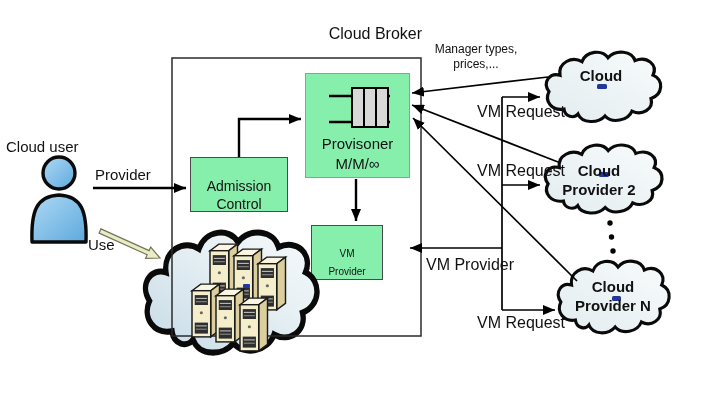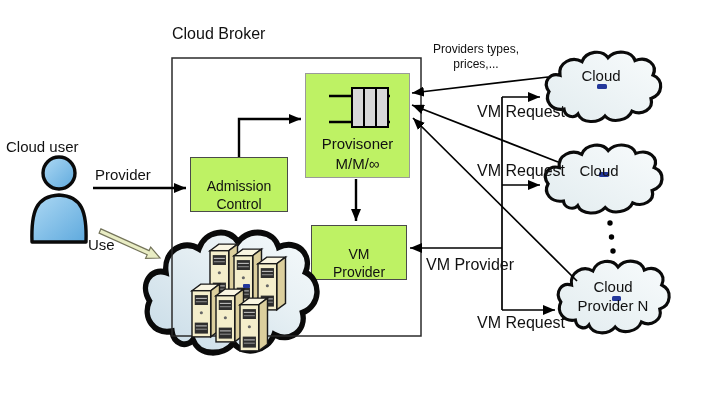--- a/index.html
+++ b/index.html
@@ -1,39 +1,39 @@
 <!DOCTYPE html>
 <html><head>
 <meta charset="utf-8">
 <style>
   html,body{margin:0;padding:0;background:#ffffff;}
   #stage{
     position:relative;width:723px;height:405px;background:#ffffff;overflow:hidden;
     font-family:"Liberation Sans","DejaVu Sans",sans-serif;color:#111;
   }
-  .box{position:absolute;background:#bef264;box-sizing:border-box;}
+  .box{position:absolute;background:#86efac;box-sizing:border-box;}
   .lbl{position:absolute;white-space:nowrap;}
   .center{text-align:center;margin-top:20px;}
-  #broker-title{left:172px;top:25px;width:250px;font-size:16px;text-align:left;}
+  #broker-title{left:172px;top:25px;width:250px;font-size:16px;text-align:right;}
   #cloud-user-label{left:6px;top:138px;font-size:15px;}
   #request-label{left:95px;top:166px;font-size:15px;}
   #use-label{left:72px;top:236px;font-size:15px;margin-left:16px;}
   #ac-box{left:190px;top:157px;width:98px;height:55px;border:1px solid #4a4a4a;
     display:flex;align-items:center;justify-content:center;font-size:14px;line-height:18px;}
   #prov-box{left:305px;top:73px;width:105px;height:105px;border:1px solid #9a9a9a;}
   #prov-text{position:absolute;left:0;bottom:3px;width:100%;font-size:15px;line-height:20px;text-align:center;}
-  #vmm-box{left:311px;top:225px;width:96px;height:55px;border:1px solid #4a4a4a;
-    display:flex;align-items:center;justify-content:center;font-size:14px;line-height:18px;}
+  #vmm-box{left:311px;top:225px;width:72px;height:55px;border:1px solid #4a4a4a;
+    display:flex;align-items:center;justify-content:center;font-size:10px;line-height:18px;}
   #instance-types-label{left:420px;top:42px;width:112px;font-size:12px;line-height:15px;text-align:center;white-space:nowrap;}
   .edge-lbl{font-size:16px;}
   #vm-request-1{left:477px;top:103px;}
   #vm-request-2{left:477px;top:162px;}
   #vm-providers{left:426px;top:256px;}
   #vm-request-n{left:477px;top:314px;}
-  .provider-lbl{width:112px;font-size:15px;line-height:19px;text-align:center;}
+  .provider-lbl{width:112px;font-size:15px;line-height:19px;text-align:center;font-weight:bold;}
   #provider1-lbl{left:545px;top:66px;}
   #provider2-lbl{left:543px;top:161px;}
   #providerN-lbl{left:557px;top:277px;}
   svg{position:absolute;left:0;top:0;}
 </style>
 </head>
 <body>
 
 <div id="stage">
 
@@ -150,33 +150,34 @@
       <path d="M502,248 H410" stroke-width="1.7" marker-end="url(#arw)"></path>
     </g>
   </svg>
 
   <div class="lbl" id="broker-title">Cloud Broker</div>
   <div class="lbl" id="cloud-user-label">Cloud user</div>
   <div class="lbl" id="request-label">Provider</div>
   <div class="lbl" id="use-label">Use</div>
 
   <div class="lbl" id="instance-types-label">
-    <div>Providers types,</div>
+    <div>Manager types,</div>
     <div>prices,...</div>
   </div>
 
   <div class="lbl edge-lbl" id="vm-request-1">VM Request</div>
   <div class="lbl edge-lbl" id="vm-request-2">VM Request</div>
   <div class="lbl edge-lbl" id="vm-providers">VM Provider</div>
   <div class="lbl edge-lbl" id="vm-request-n">VM Request</div>
 
   <div class="lbl provider-lbl" id="provider1-lbl">
     <div>Cloud</div>
   </div>
   <div class="lbl provider-lbl" id="provider2-lbl">
     <div>Cloud</div>
+    <div>Provider 2</div>
   </div>
   <div class="lbl provider-lbl" id="providerN-lbl">
     <div>Cloud</div>
     <div>Provider N</div>
   </div>
 
 </div>
 
 </body></html>

